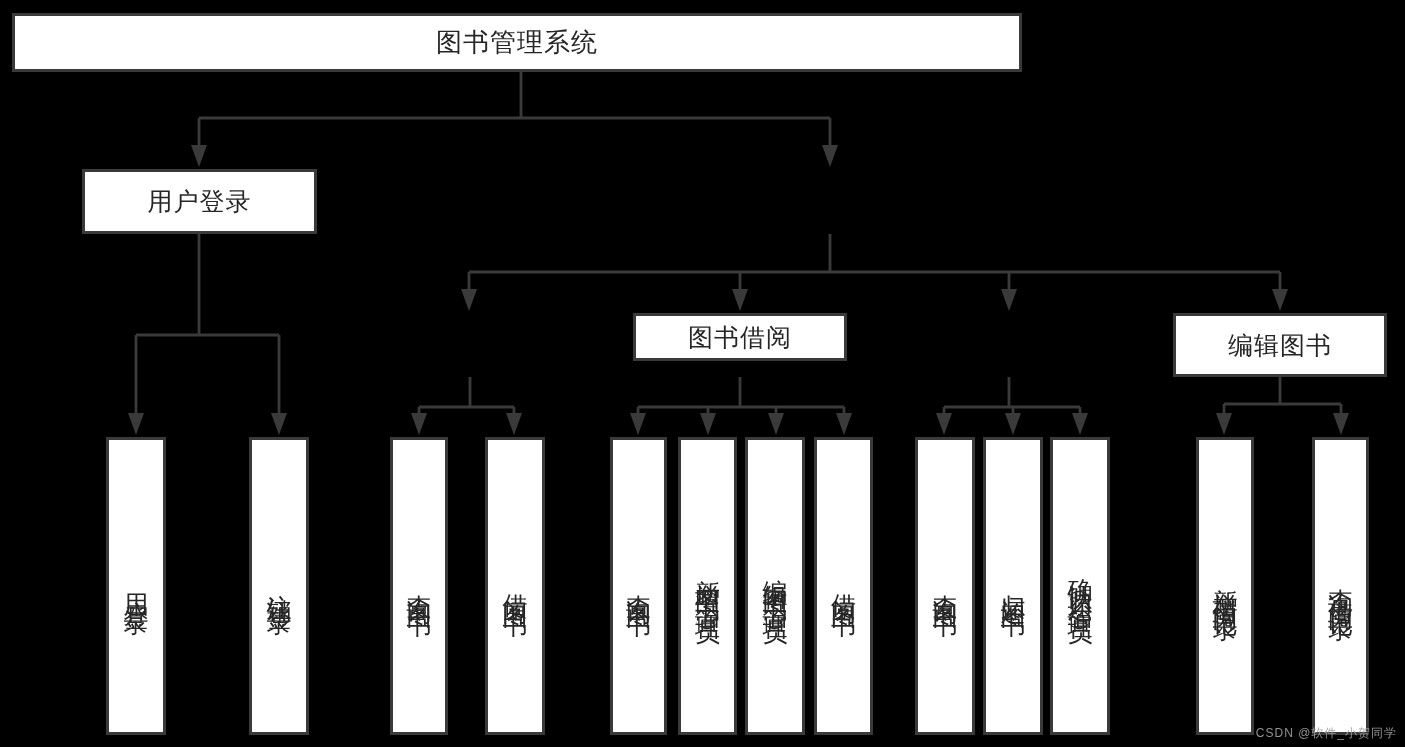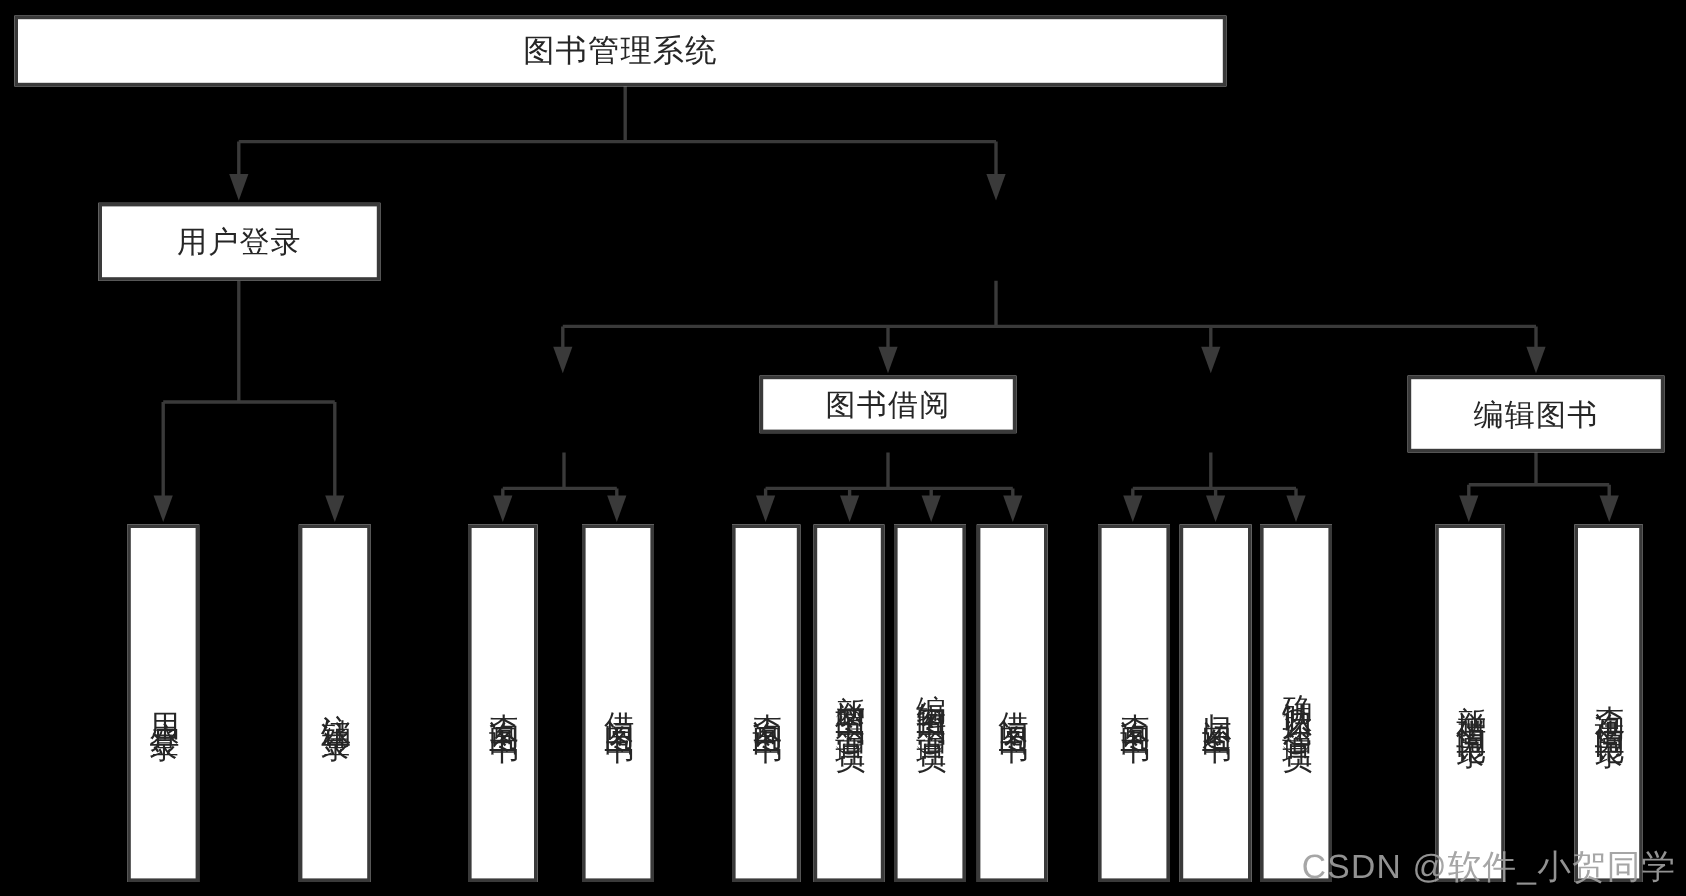--- a/index.html
+++ b/index.html
@@ -33,21 +33,21 @@
     text-orientation:mixed;
     font-size:25px;
     letter-spacing:6px;
     line-height:1;
     white-space:nowrap;
   }
   .watermark{
     position:absolute;
     right:8px;
     bottom:5px;
-    font-size:28px;
+    font-size:12px;
     color:rgba(158,158,158,0.92);
     letter-spacing:1px;
     z-index:5;
     white-space:nowrap;
   }
 </style>
 </head>
 <body>
 
 <div class="diagram">

